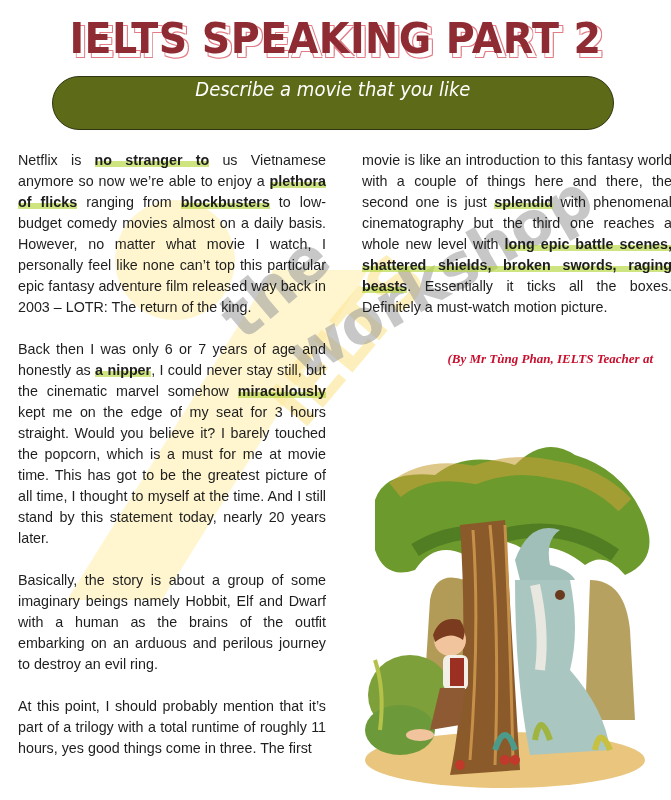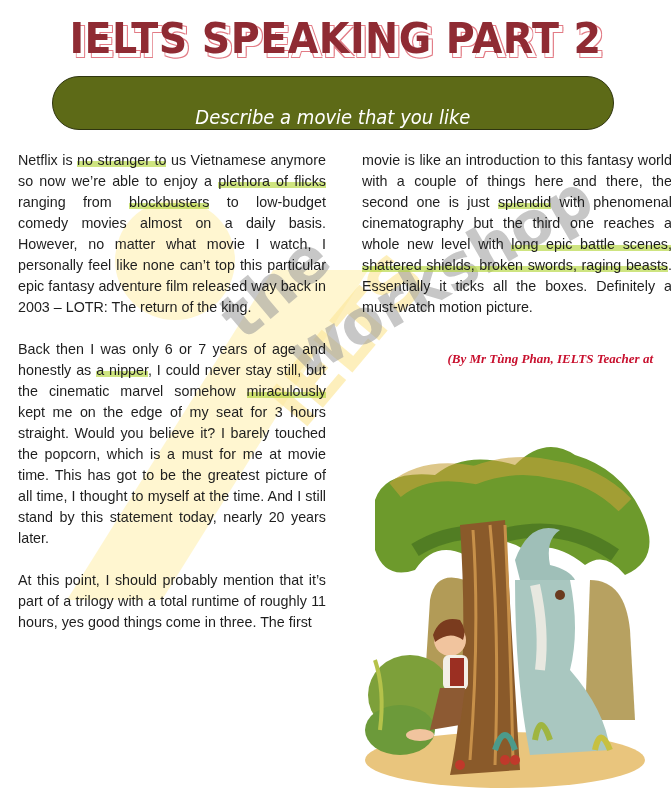--- a/index.html
+++ b/index.html
@@ -13,21 +13,21 @@
     position: absolute; left: 0; top: 12px; width: 671px; text-align: center;
     font-family: "DejaVu Sans", sans-serif; font-weight: bold;
     font-size: 43px; letter-spacing: 0.5px; line-height: 52px;
     color: #8f2b33;
     text-shadow: 4px 4px 0 #ffffff, 5px 5px 0 #e27b85, 3px 5px 0 #e27b85, 5px 3px 0 #e27b85;
     transform: scaleX(0.92);
   }
   .banner {
     position: absolute; left: 52px; top: 76px; width: 562px; height: 54px;
     background: #5d6a17; border: 1.5px solid #2f3510; border-radius: 28px;
-    box-sizing: border-box; display: flex; align-items: flex-end; justify-content: center;
+    box-sizing: border-box; display: flex; align-items: flex-start; justify-content: center;
   }
   .banner span {
     color: #ffffff; font-style: italic; font-size: 20px;
     font-family: "DejaVu Sans", sans-serif; transform: scaleX(0.9);
   }
   .watermark { position: absolute; pointer-events: none; }
   .wm-dot {
     left: 115px; top: 200px; width: 120px; height: 120px; border-radius: 50%;
     background: #fff4c4; opacity: 0.8;
   }
@@ -52,21 +52,21 @@
   }
   .col {
     position: absolute; top: 150px; width: 308px;
     font-size: 14.3px; line-height: 21px; text-align: justify;
     z-index: 2;
   }
   .col-left { left: 18px; }
   .col-right { left: 362px; width: 310px; }
   .col p { margin: 0 0 21px 0; }
   .hl {
-    font-weight: normal;
+    font-weight: bold;
     background: linear-gradient(to bottom, transparent 55%, rgba(180, 214, 60, 0.65) 55%, rgba(180, 214, 60, 0.65) 95%, transparent 95%);
     margin-top: 45px;
   }
   .author {
     position: absolute; left: 343px; top: 347px; width: 310px; text-align: right;
     color: #c8102e; font-weight: bold; font-style: italic;
     font-size: 13px; line-height: 24px; z-index: 2; font-family: Liberation Serif, serif;
   }
   .illustration { position: absolute; left: 355px; top: 430px; width: 310px; height: 365px; z-index: 1; }
 </style>
@@ -84,20 +84,23 @@
 <div class="watermark wm-ielts">IELTS</div>
 <div class="watermark wm-the">the</div>
 <div class="watermark wm-workshop">workshop</div>
 
 <div class="col col-left">
   <p>
     <span>Netflix is </span><span class="hl">no stranger to</span><span> us Vietnamese anymore so now we’re able to enjoy a </span><span class="hl">plethora of flicks</span><span> ranging from </span><span class="hl">blockbusters</span><span> to low-budget comedy movies almost on a daily basis.  However, no matter what movie I watch, I personally feel like none can’t top this particular epic fantasy adventure film released way back in 2003 – LOTR: The return of the king.</span>
   </p>
   <p>
     <span>Back then I was only 6 or 7 years of age and honestly as </span><span class="hl">a nipper</span><span>, I could never stay still, but the cinematic marvel somehow </span><span class="hl">miraculously</span><span> kept me on the edge of my seat for 3 hours straight. Would you believe it? I barely touched the popcorn, which is a must for me at movie time. This has got to be the greatest picture of all time, I thought to myself at the time. And I still stand by this statement today, nearly 20 years later.</span>
+  </p>
+  <p>
+    <span>Basically, the story is about a group of some imaginary beings namely Hobbit, Elf and Dwarf with a human as the brains of the outfit embarking on an arduous and perilous journey to destroy an evil ring.</span>
   </p>
   <p>
     <span>At this point, I should probably mention that it’s part of a trilogy with a total runtime of roughly 11 hours, yes good things come in three. The first</span>
   </p>
 </div>
 
 <div class="col col-right">
   <p>
     <span>movie is like an introduction to this fantasy world with a couple of things here and there, the second one is just </span><span class="hl">splendid</span><span> with phenomenal cinematography but the third one reaches a whole new level with </span><span class="hl">long epic battle scenes, shattered shields, broken swords, raging beasts</span><span>. Essentially it ticks all the boxes. Definitely a must-watch motion picture.</span>
   </p>

